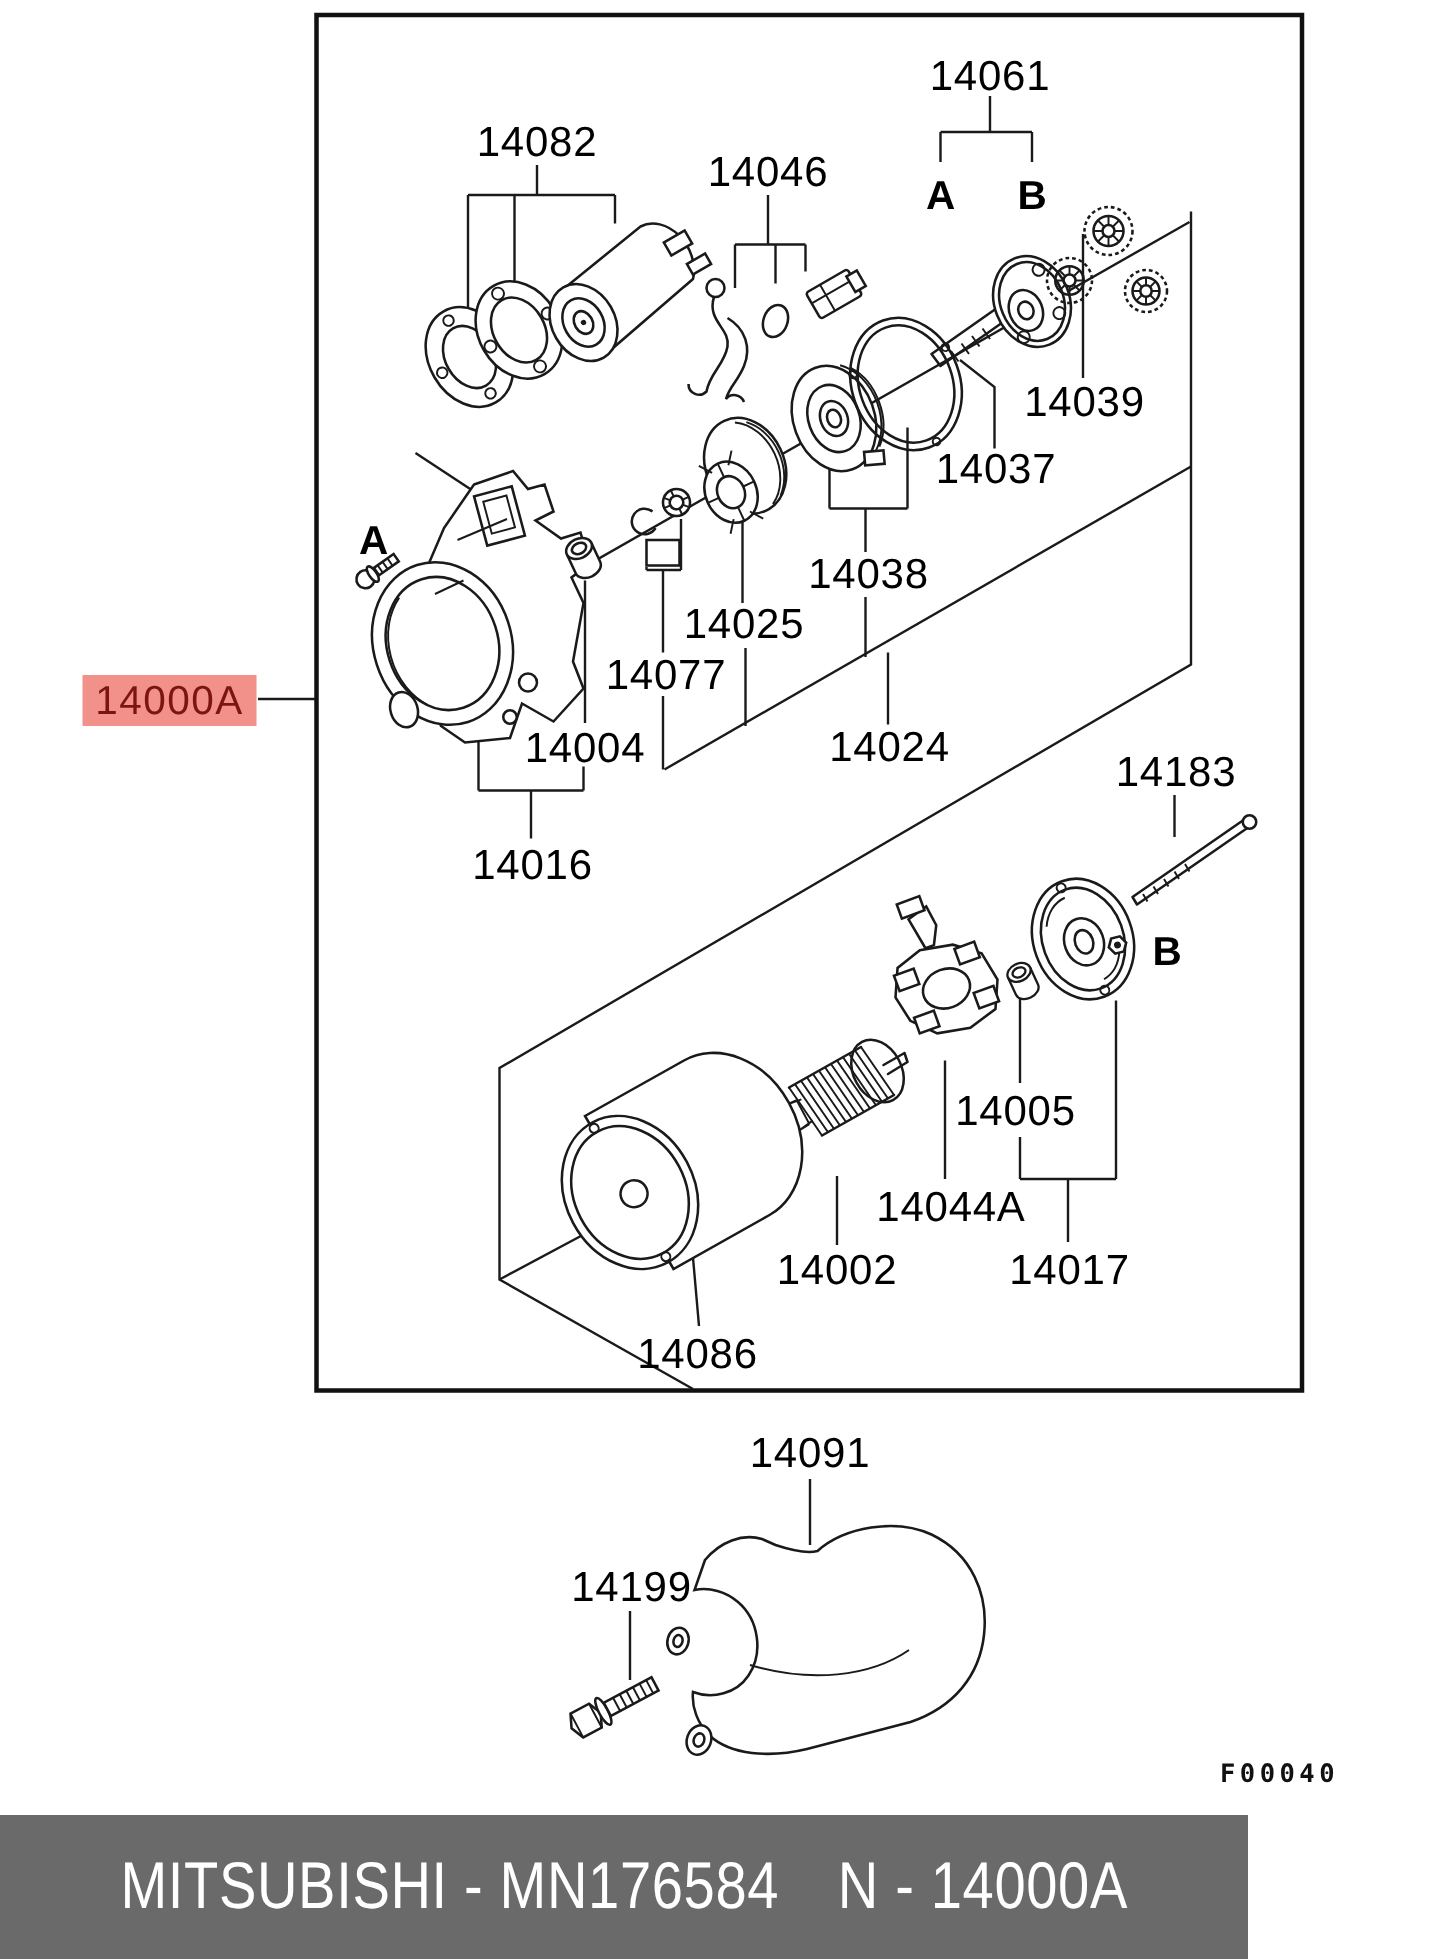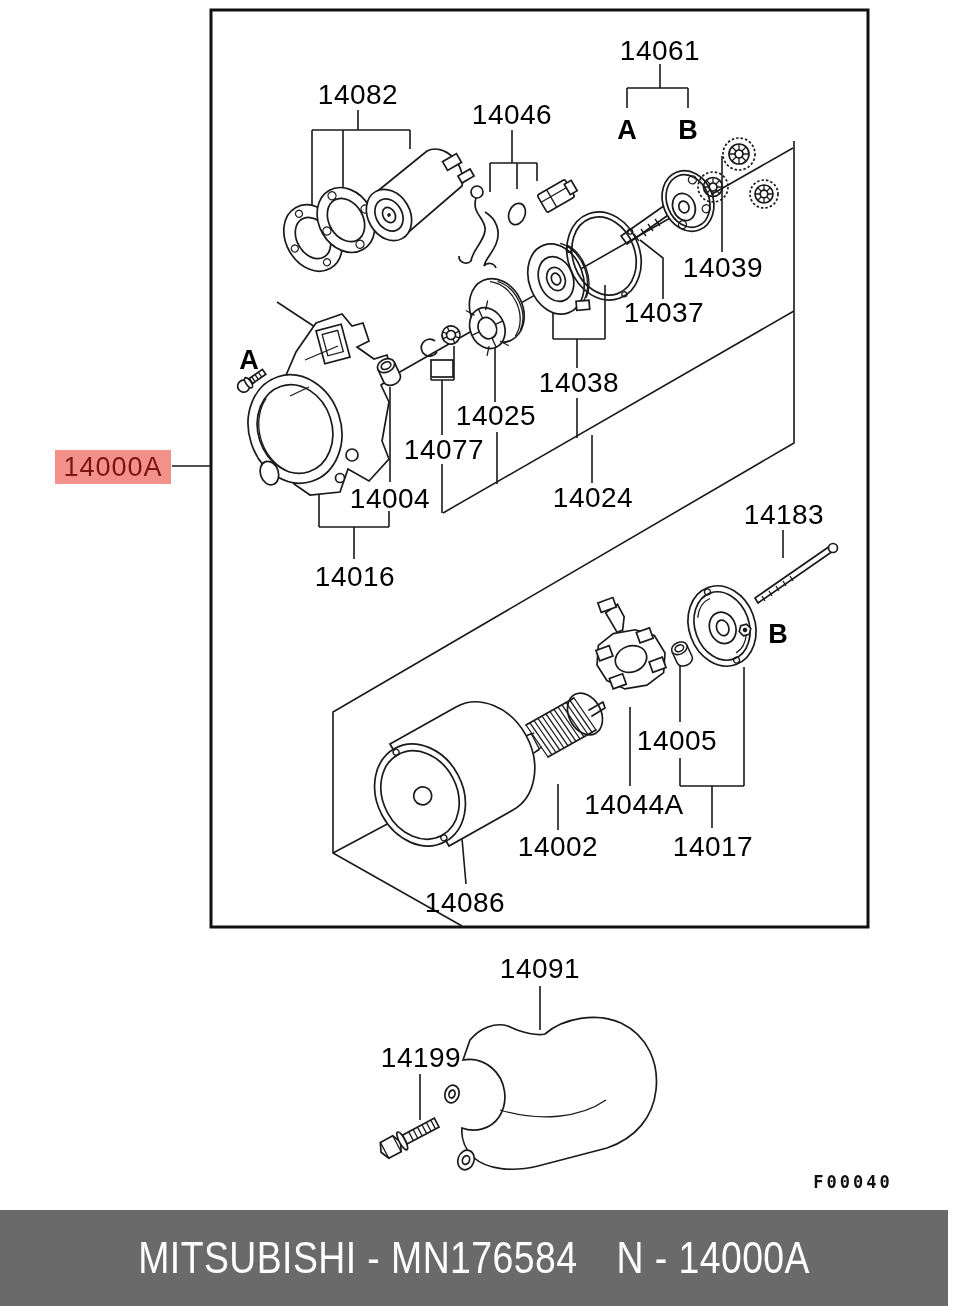--- a/index.html
+++ b/index.html
@@ -23,21 +23,21 @@
   }
   svg text.figcode {
     font-family:"DejaVu Sans Mono", monospace; font-size:17px; font-weight:700;
     fill:#111; text-anchor:middle; letter-spacing:3px;
   }
   svg text.hl-text {
     font-family:"Liberation Sans", sans-serif; font-size:27px; fill:#7c150f;
     text-anchor:middle; letter-spacing:1px;
   }
   .footer {
-    position:absolute; left:0; top:1210px; width:948px; height:96px;
+    position:absolute; left:0; top:1210px; width:832px; height:96px;
     background:#6a6a6a; display:flex; align-items:center; justify-content:center;
   }
   .footer-inner {
     display:flex; gap:46px; transform:scaleX(0.85); color:#ffffff;
     font-size:44px; white-space:nowrap; letter-spacing:0.5px;
   }
 </style>
 </head>
 <body>
 

